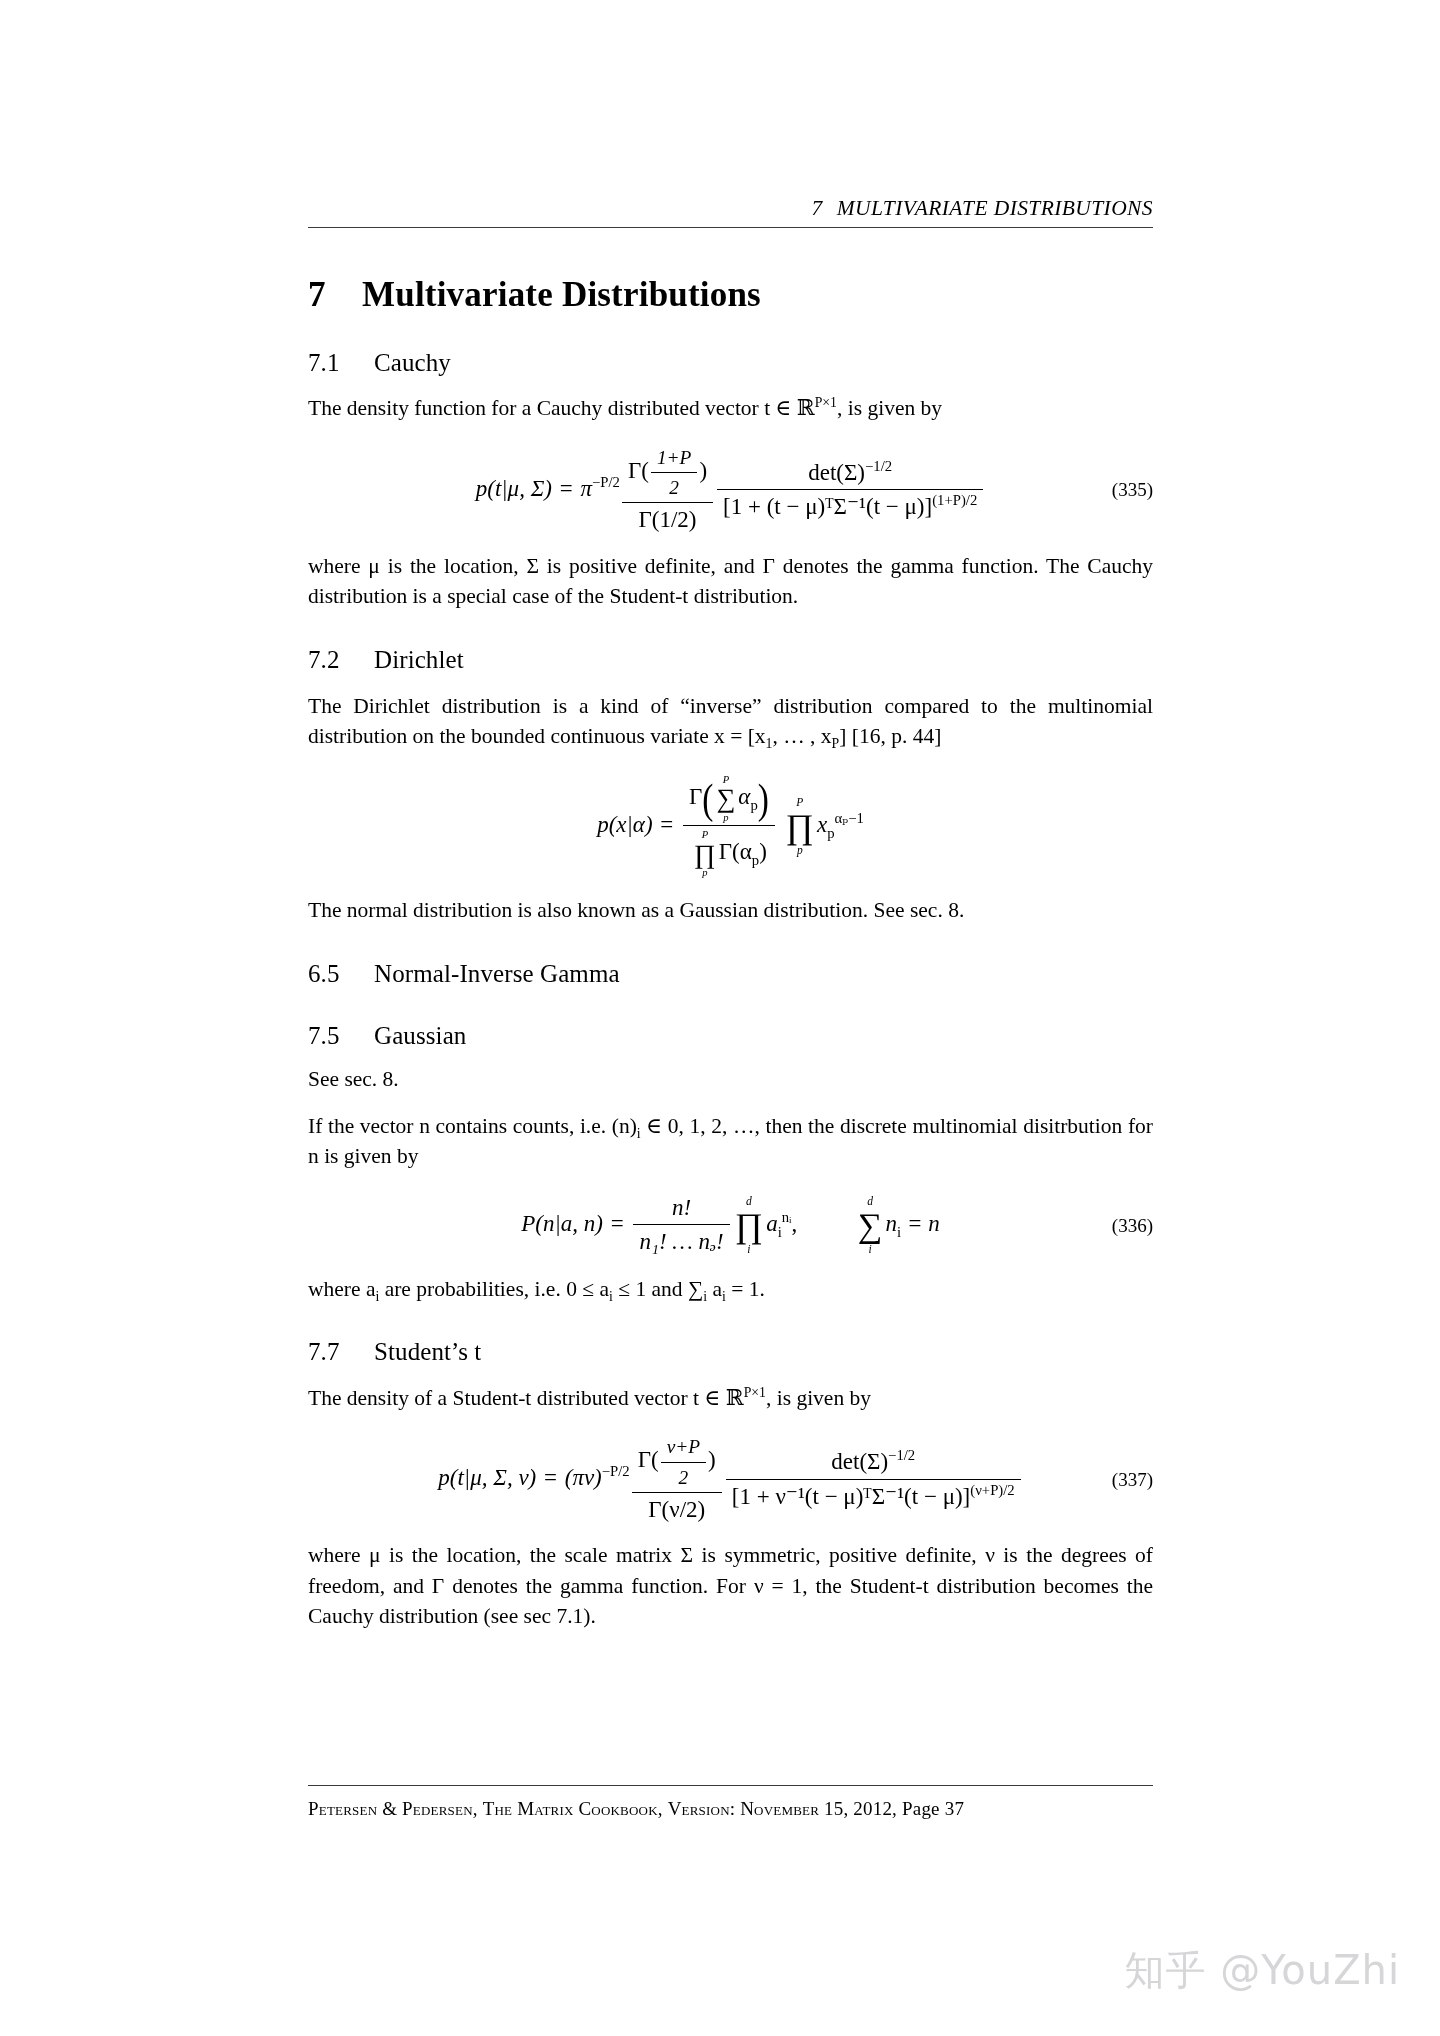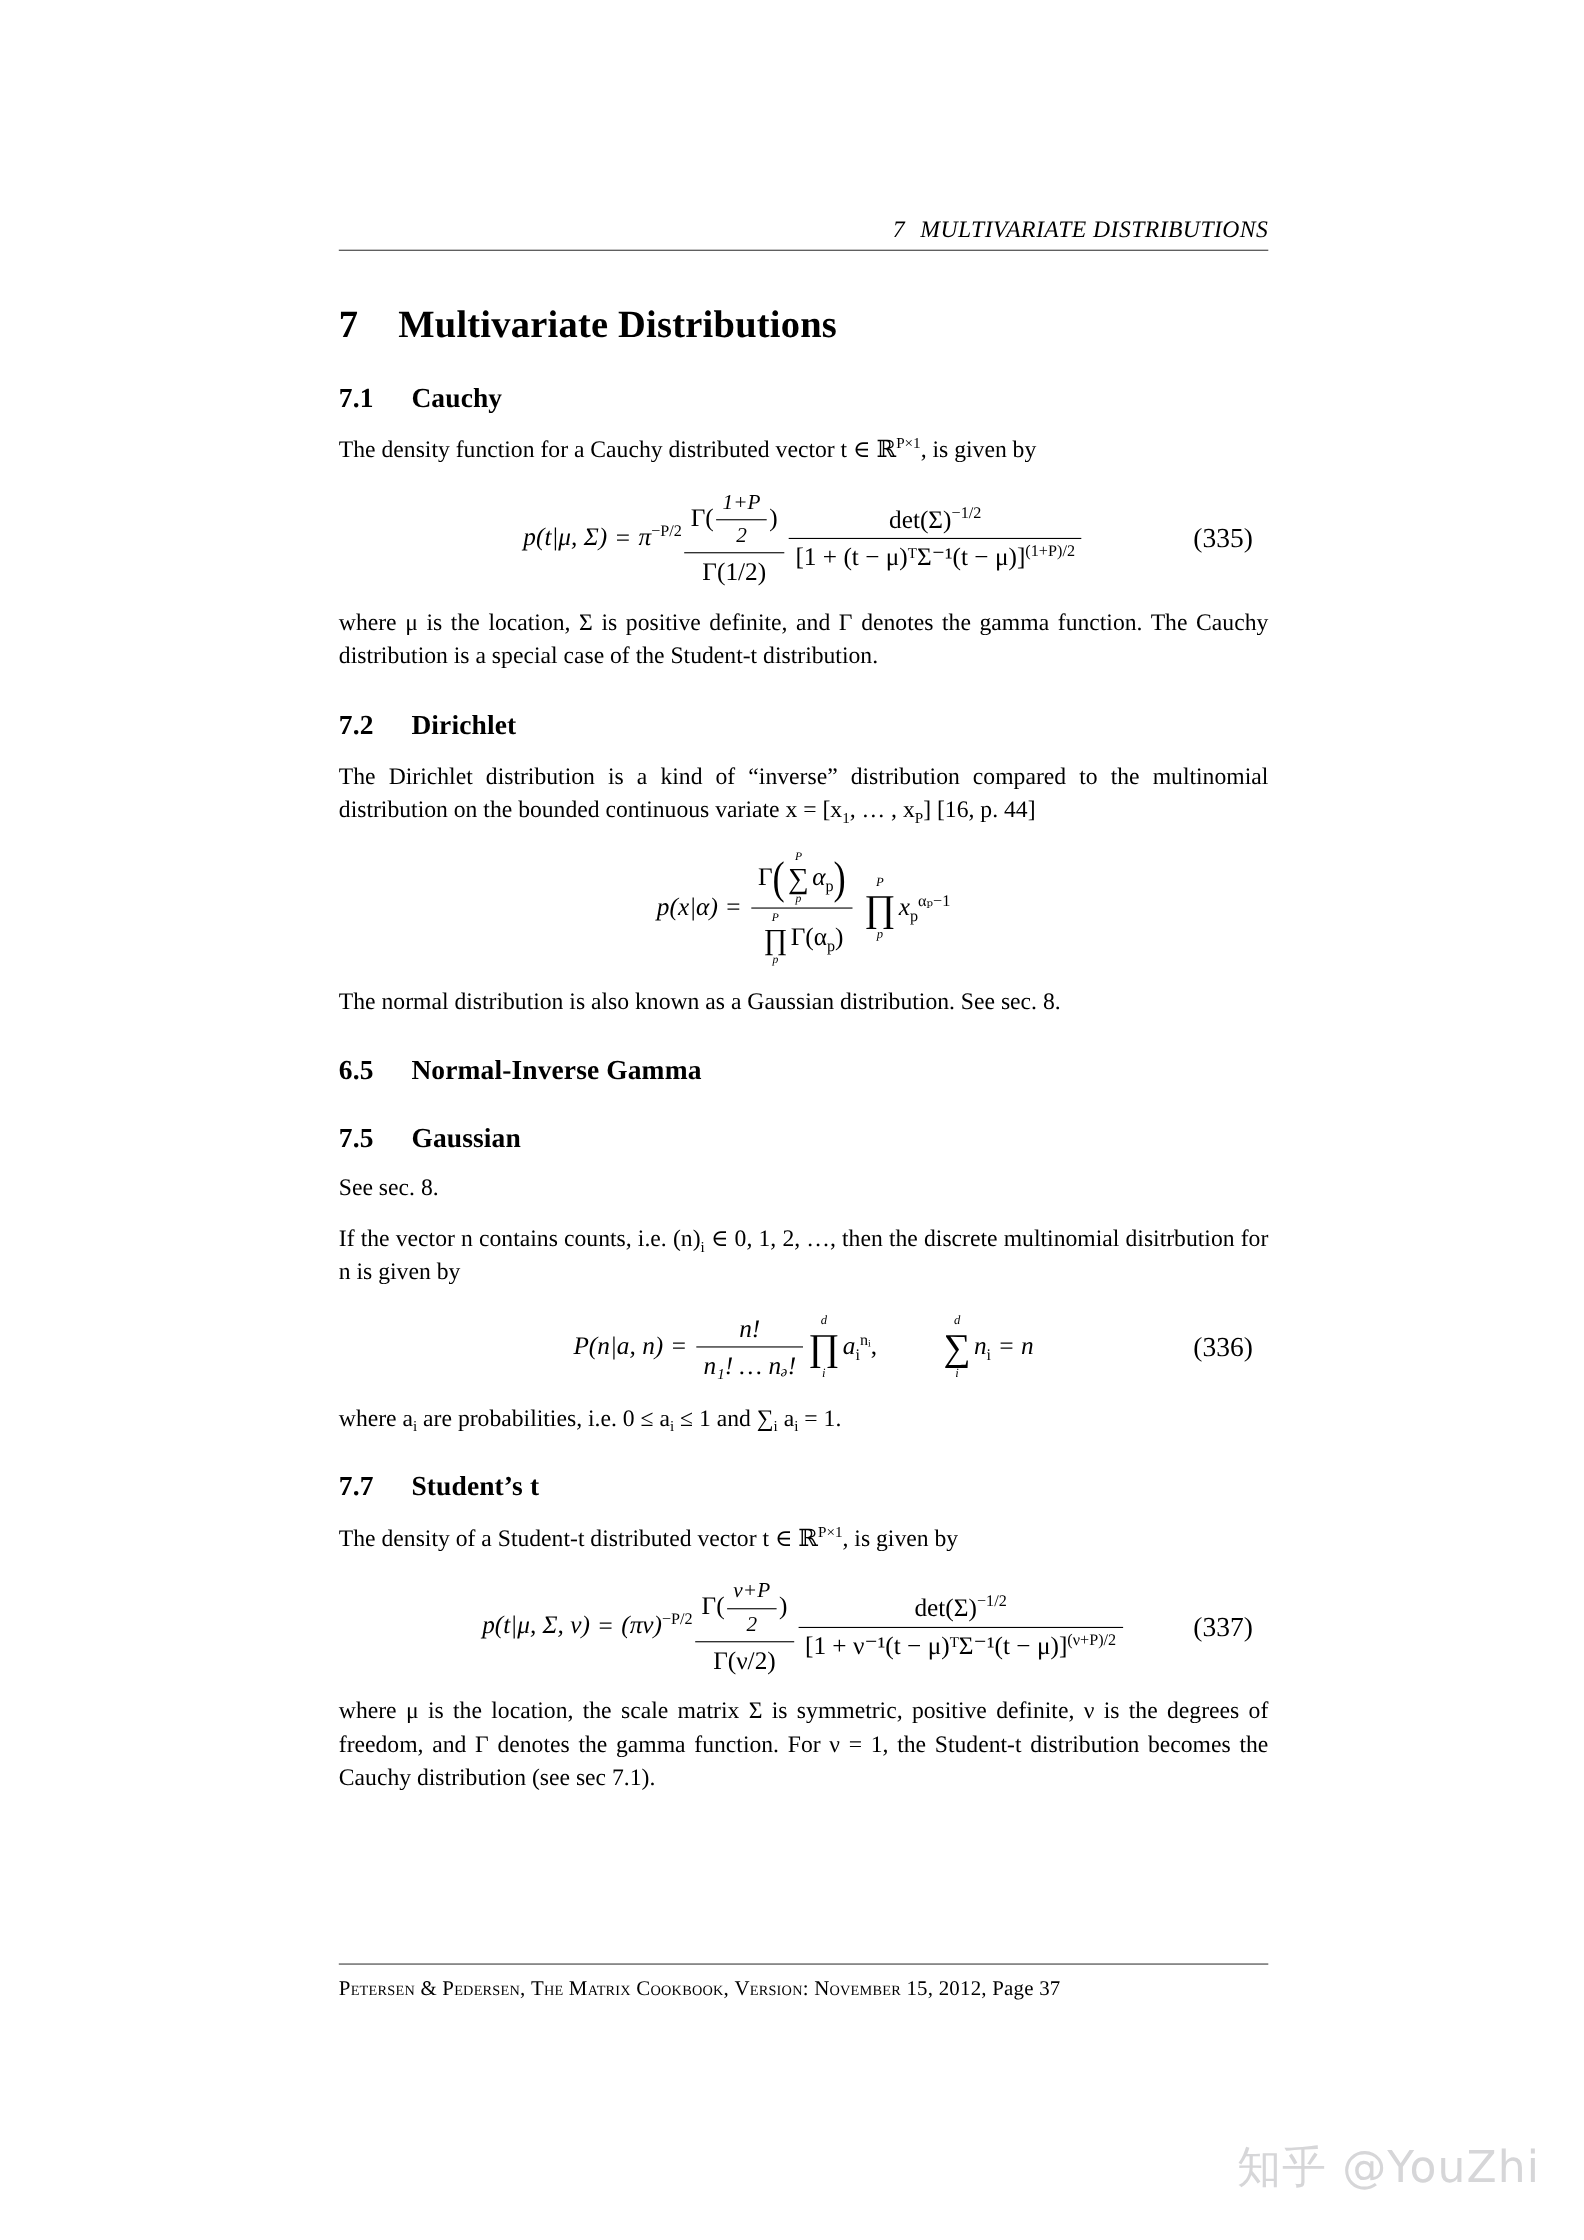--- a/index.html
+++ b/index.html
@@ -52,21 +52,21 @@
     font-size: 35px;
     font-weight: 700;
     margin: 48px 0 0 0;
     letter-spacing: 0.2px;
     line-height: 1.1;
   }
   h1.sec .num { display: inline-block; min-width: 54px; }
 
   h2.subsec {
     font-size: 25px;
-    font-weight: 700;
+    font-weight: 400;
     margin: 34px 0 0 0;
     line-height: 1.15;
     letter-spacing: 0.1px;
   }
   h2.subsec .num { display: inline-block; min-width: 66px; }
 
   
   p.body {
     font-size: 21.5px;
     line-height: 1.42;
@@ -81,24 +81,24 @@
     position: relative;
     margin: 22px 0 6px 0;
     min-height: 64px;
   }
   .mathcenter {
     text-align: center;
     font-size: 23px;
   }
   .eqnum {
     position: absolute;
-    right: 14px;
+    right: 0;
     top: 50%;
     transform: translateY(-50%);
-    font-size: 25px;
+    font-size: 19px;
   }
 
   .m { font-style: italic; font-family: "Liberation Serif", serif; }
   .up { font-style: normal; }
   .op { font-style: normal; padding: 0 2px; }
 
   
   .frac {
     display: inline-block;
     vertical-align: middle;

